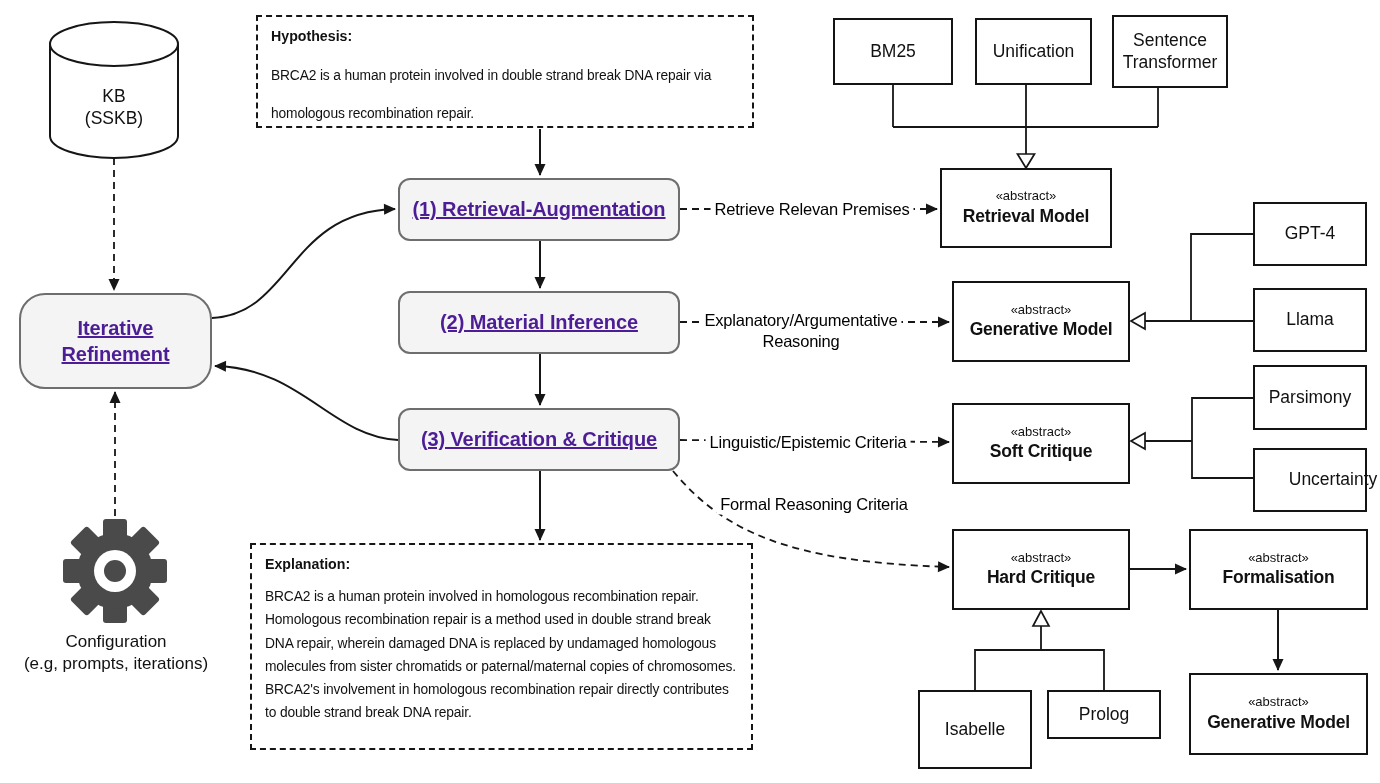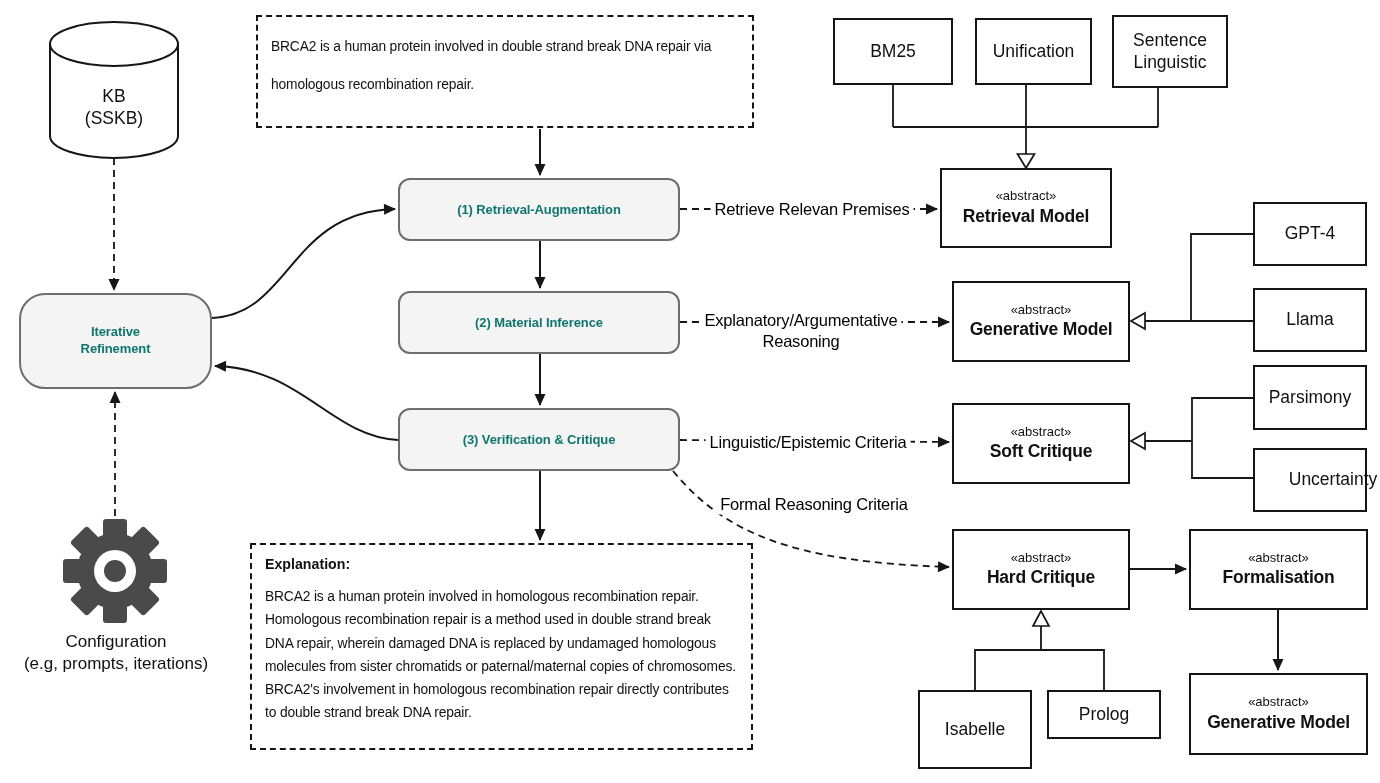--- a/index.html
+++ b/index.html
@@ -7,21 +7,21 @@
     position:relative; width:1380px; height:783px; background:#ffffff;
     font-family:"Liberation Sans","DejaVu Sans",sans-serif; color:#111; overflow:hidden;
   }
   .stage svg.wires { position:absolute; left:0; top:0; }
   .abs { position:absolute; box-sizing:border-box; }
   .ctr { display:flex; align-items:center; justify-content:center; text-align:center; }
 
   
   .proc {
     background:#f4f4f4; border:2px solid #6e6e6e; border-radius:12px;
-    color:#0f766e; font-weight:bold; font-size:13px; letter-spacing:-0.1px;
+    color:#4c1d95; font-weight:bold; font-size:20px; letter-spacing:-0.1px;text-decoration:underline;
   }
   .proc.big { border-radius:26px; line-height:1.3; }
 
   
   .uml { background:#fff; border:2px solid #141414; flex-direction:column; line-height:1.35; }
   .uml .stereo { font-size:13px; font-weight:normal; }
   .uml .uname  { font-size:17.5px; font-weight:bold; letter-spacing:-0.2px; }
 
   
   .tool { background:#fff; border:2px solid #141414; font-size:17.5px; line-height:1.25; padding:2px; }
@@ -109,20 +109,21 @@
     </g>
   </svg>
 
   <div class="capt lines" style="left:114px; top:107px; font-size:17.5px;">KB
 (SSKB)</div>
 
   <div class="capt lines" style="left:116px; top:653px;">Configuration
 (e.g, prompts, iterations)</div>
 
   <div class="abs dashedbox hyp" style="left:256px; top:15px; width:498px; height:113px;">
+    <div class="dtitle">Hypothesis:</div>
     <div class="dbody lines">BRCA2 is a human protein involved in double strand break DNA repair via
 homologous recombination repair.</div>
   </div>
 
   <div class="abs dashedbox exp" style="left:250px; top:543px; width:503px; height:207px;">
     <div class="dtitle">Explanation:</div>
     <div class="dbody lines">BRCA2 is a human protein involved in homologous recombination repair.
 Homologous recombination repair is a method used in double strand break
 DNA repair, wherein damaged DNA is replaced by undamaged homologous
 molecules from sister chromatids or paternal/maternal copies of chromosomes.
@@ -131,21 +132,21 @@
   </div>
 
   <div class="abs ctr proc" style="left:398px; top:178px; width:282px; height:63px;">(1) Retrieval-Augmentation</div>
   <div class="abs ctr proc" style="left:398px; top:291px; width:282px; height:63px;">(2) Material Inference</div>
   <div class="abs ctr proc" style="left:398px; top:408px; width:282px; height:63px;">(3) Verification &amp; Critique</div>
   <div class="abs ctr proc big lines" style="left:19px; top:293px; width:193px; height:96px;">Iterative
 Refinement</div>
 
   <div class="abs ctr tool" style="left:833px; top:18px; width:120px; height:67px;">BM25</div>
   <div class="abs ctr tool" style="left:975px; top:18px; width:117px; height:67px;">Unification</div>
-  <div class="abs ctr tool" style="left:1112px; top:15px; width:116px; height:73px;">Sentence Linguistic</div>
+  <div class="abs ctr tool" style="left:1112px; top:15px; width:116px; height:73px;">Sentence Transformer</div>
 
   <div class="abs ctr uml" style="left:940px; top:168px; width:172px; height:80px;">
     <div class="stereo">«abstract»</div>
     <div class="uname">Retrieval Model</div>
   </div>
   <div class="abs ctr uml" style="left:952px; top:281px; width:178px; height:81px;">
     <div class="stereo">«abstract»</div>
     <div class="uname">Generative Model</div>
   </div>
   <div class="abs ctr uml" style="left:952px; top:403px; width:178px; height:81px;">

